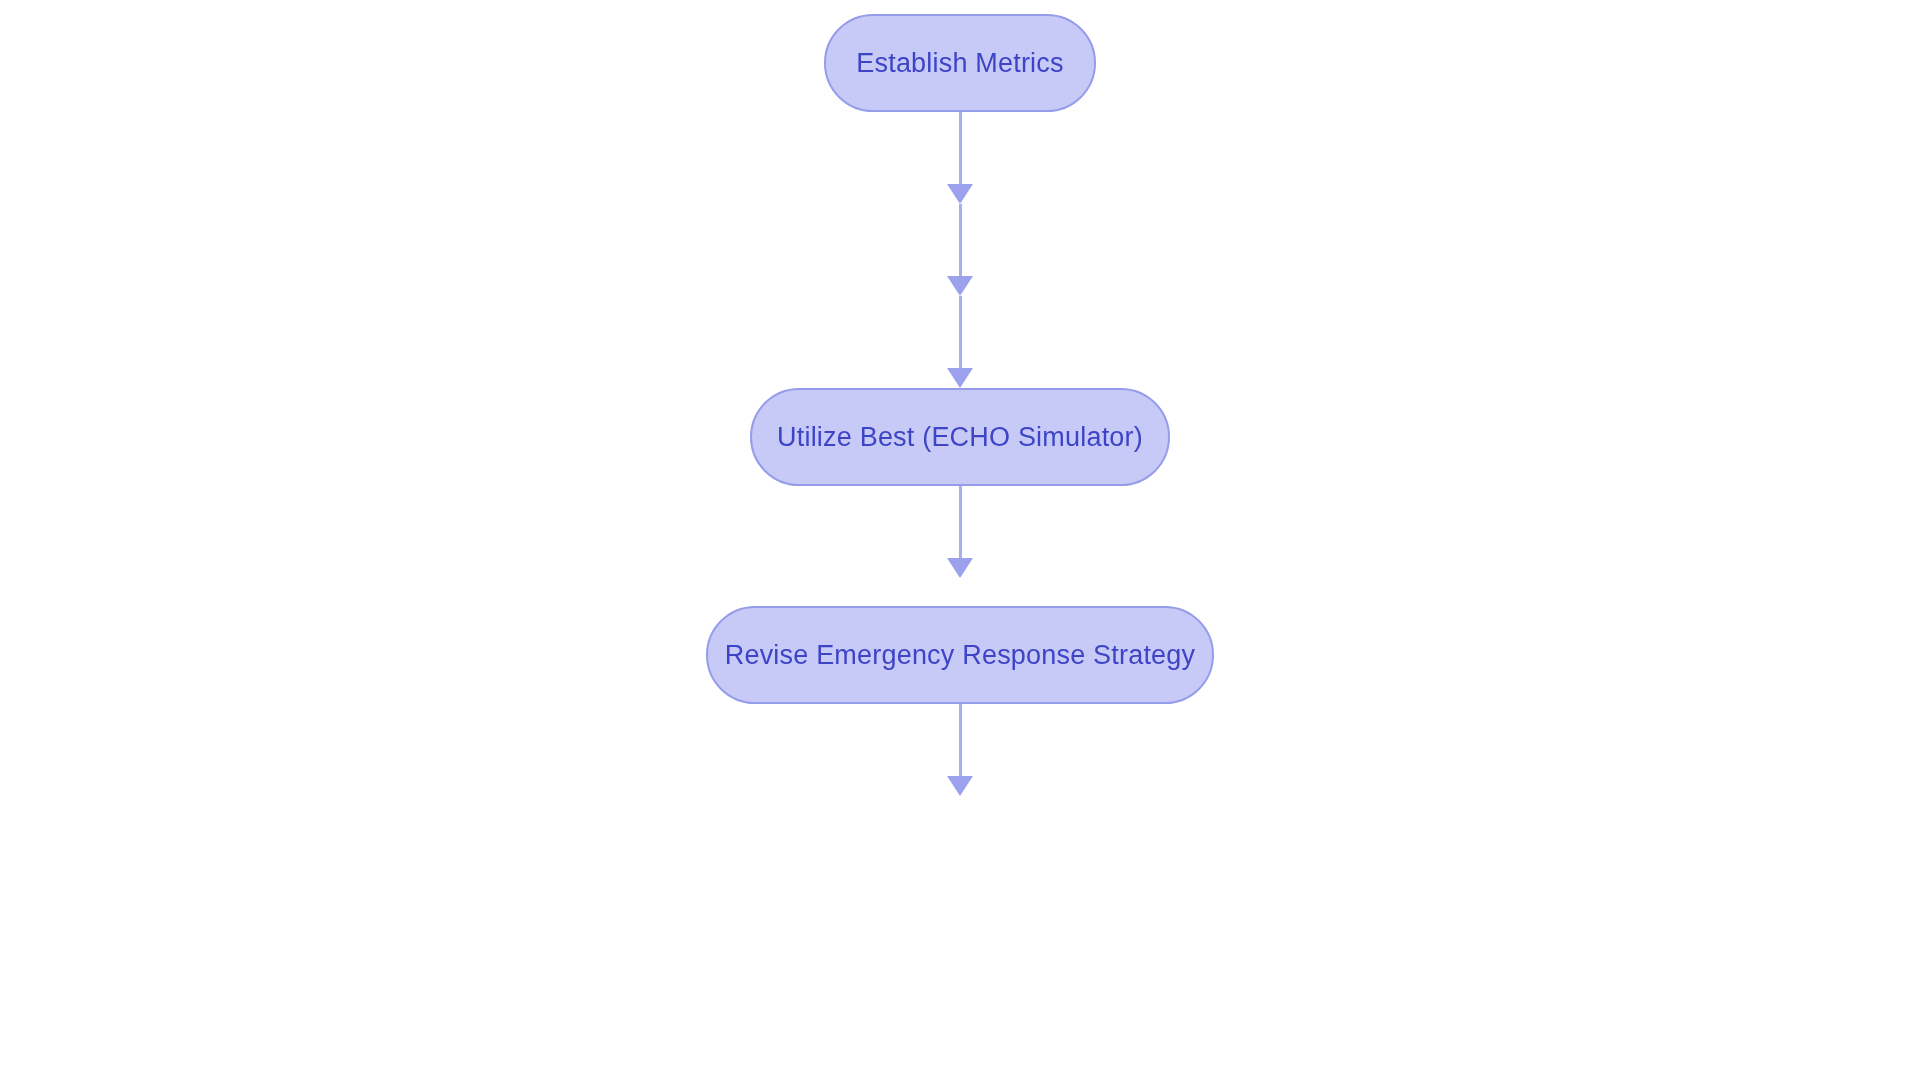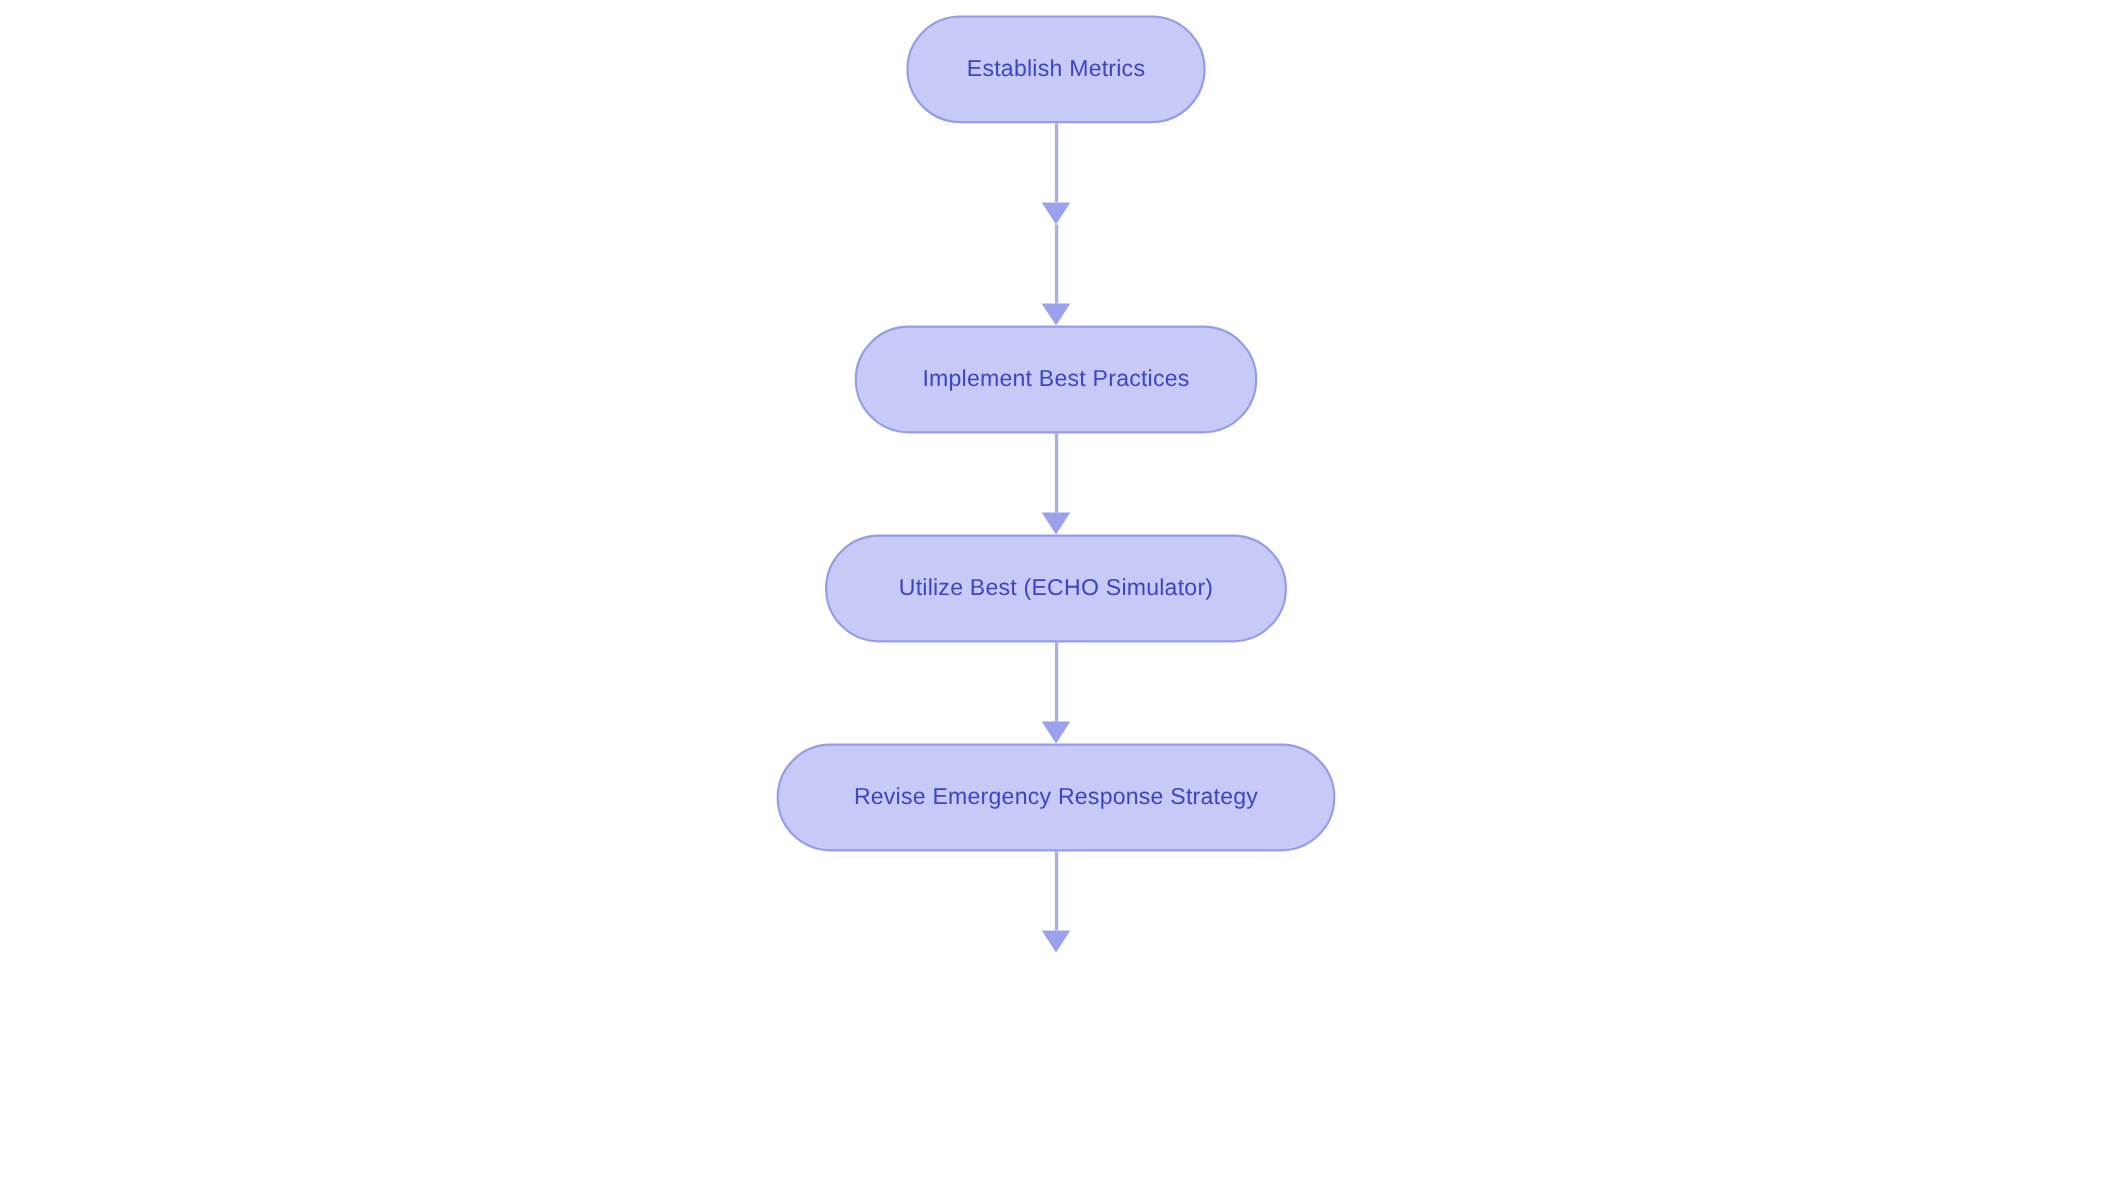--- a/index.html
+++ b/index.html
@@ -26,29 +26,29 @@
     background: var(--node-fill, #c7caf7);
     border: 2px solid var(--node-border, #959cea);
     border-radius: 49px;
     display: flex;
     align-items: center;
     justify-content: center;
     flex: 0 0 auto;
   }
   .node-label {
     color: var(--node-text, #3d44c6);
-    font-size: 21px;
+    font-size: 27px;
     letter-spacing: 0.2px;
     white-space: nowrap;
   }
   .w1 { width: 272px; }
   .w2 { width: 272px; }
   .w3 { width: 366px; }
   .w4 { width: 420px; }
-  .w5 { width: 508px; }
+  .w5 { width: 508px; margin-top: 28px; }
   .w6 { width: 296px; }
   .connector {
     height: 92px;
     width: 26px;
     flex: 0 0 auto;
     display: flex;
     flex-direction: column;
     align-items: center;
   }
   .connector .line {
@@ -77,23 +77,20 @@
     <div class="line"></div>
     <div class="arrowhead"></div>
   </div>
 
 
   <div class="connector">
     <div class="line"></div>
     <div class="arrowhead"></div>
   </div>
 
-  <div class="node w3">
-    <span class="node-label">Implement Best Practices</span>
-  </div>
 
   <div class="connector">
     <div class="line"></div>
     <div class="arrowhead"></div>
   </div>
 
   <div class="node w4">
     <span class="node-label">Utilize Best (ECHO Simulator)</span>
   </div>
 

